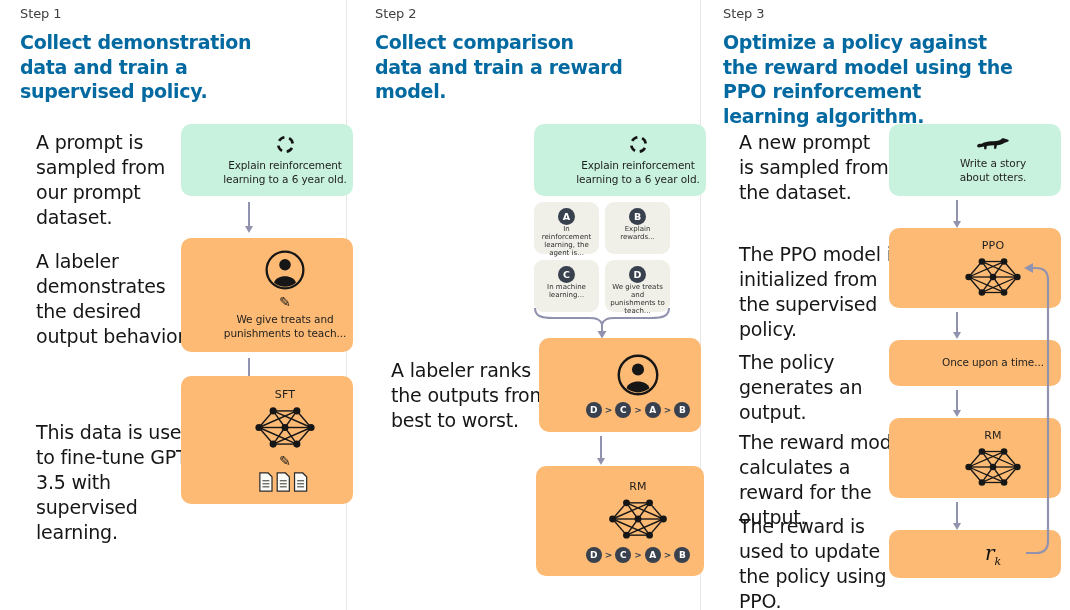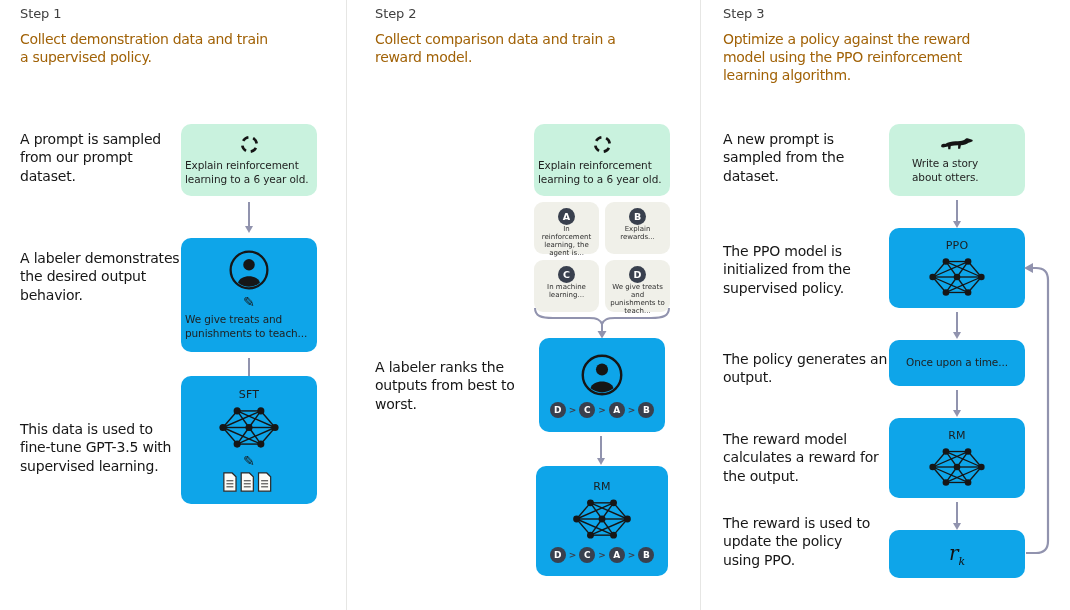--- a/index.html
+++ b/index.html
@@ -4,26 +4,26 @@
 <style>
   html,body { margin:0; padding:0; background:#ffffff; }
   .page {
     position:relative; width:1070px; height:610px; background:#ffffff;
     font-family:"DejaVu Sans","Liberation Sans",sans-serif; overflow:hidden;
     color:#1b1b1b;
   }
   .divider { position:absolute; top:0; bottom:0; width:1px; background:#e6e6e4; }
   .abs { position:absolute; }
   .step-label { font-size:13px; color:#3f3f3f; letter-spacing:-0.1px; }
-  .step-title { font-size:14px; font-weight:normal; color:#a16207; line-height:1.3; letter-spacing:-0.3px; }
-  .body-text { font-size:14px; color:#161616; line-height:1.32; letter-spacing:-0.2px; }
+  .step-title { font-size:19px; font-weight:bold; color:#0369a1; line-height:1.3; letter-spacing:-0.3px; }
+  .body-text { font-size:19px; color:#161616; line-height:1.32; letter-spacing:-0.2px;margin-left:16px; }
   .box { position:absolute; border-radius:10px; display:flex; flex-direction:column;
-         align-items:center; justify-content:center; text-align:left; }
+         align-items:center; justify-content:center; text-align:center;padding-left:36px; }
   .box-green { background:#c9f2de; }
-  .box-gray  { background:#0ea5e9; }
+  .box-gray  { background:#fdba74; }
   .box-caption { font-size:10.5px; color:#1f1f1f; line-height:1.3; letter-spacing:-0.1px; }
   .box-label { font-size:11px; color:#1d1d1d; letter-spacing:0.2px; }
   .mini-box { position:absolute; border-radius:9px; background:#f0f0e9; display:flex;
               flex-direction:column; align-items:center; text-align:center;
               padding-top:6px; box-sizing:border-box; }
   .badge { width:17px; height:17px; border-radius:50%; background:#39404e; color:#ffffff;
            font-size:9.5px; font-weight:bold; display:flex; align-items:center;
            justify-content:center; flex:0 0 auto; }
   .mini-text { font-size:7px; color:#2e2e2e; line-height:1.15; width:58px; margin-top:0; }
   .rank-row { display:flex; align-items:center; justify-content:center; gap:3px; }

